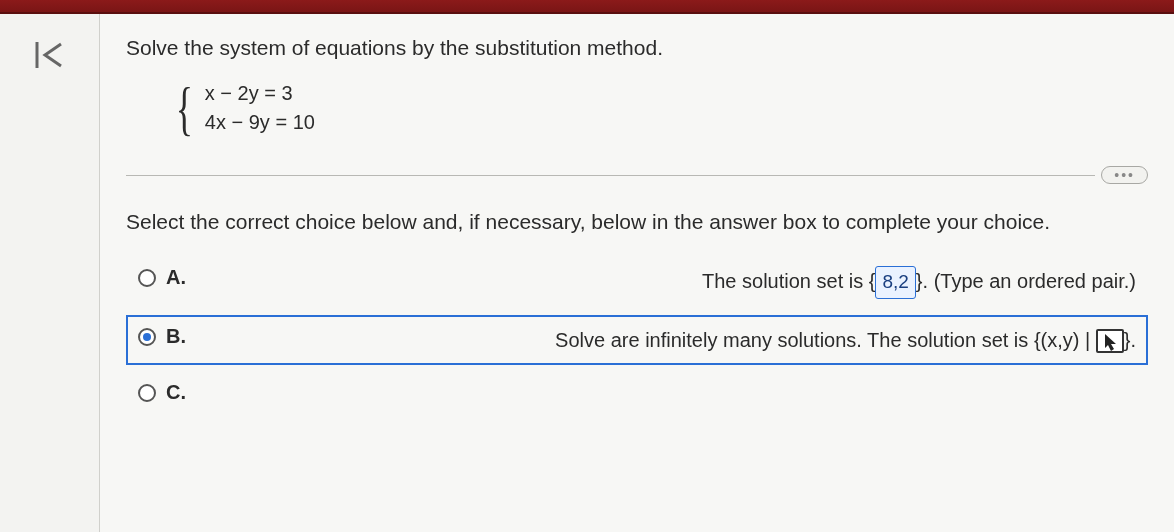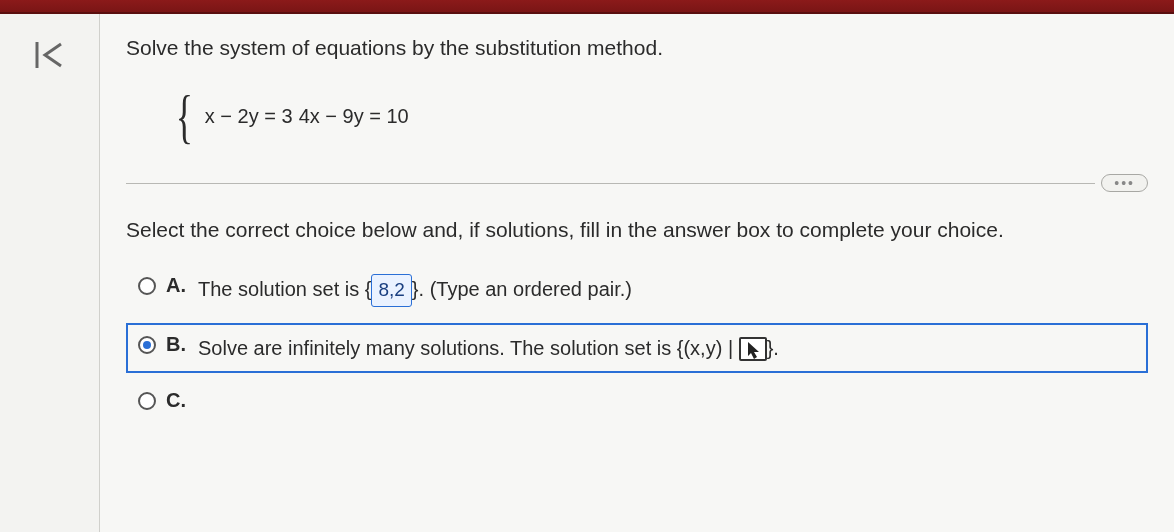--- a/index.html
+++ b/index.html
@@ -40,39 +40,39 @@
   }
   .content {
     flex: 1;
     padding: 22px 26px 10px 26px;
     background: #f7f7f5;
     position: relative;
   }
   .prompt {
     font-size: 21px;
     color: #2b2b2b;
-    margin-bottom: 26px;
+    margin-bottom: 18px;
   }
   .equations {
     margin-left: 44px;
     margin-bottom: 28px;
     display: flex;
     align-items: center;
   }
   .brace {
     font-size: 60px;
     line-height: 1;
     color: #2b2b2b;
     margin-right: 6px;
     font-family: "Times New Roman", serif;
     transform: scaleX(0.6);
   }
   .eq-lines {
     display: flex;
-    flex-direction: row;
+    flex-direction: column;
     gap: 6px;
   }
   .eq {
     font-size: 20px;
     color: #2b2b2b;
     font-family: Arial, sans-serif;
   }
   .divider-row {
     display: flex;
     align-items: center;
@@ -139,20 +139,21 @@
     border-radius: 50%;
   }
   .choice-label {
     font-weight: bold;
     margin-right: 12px;
     flex-shrink: 0;
   }
   .choice-body {
     flex: 1;
     line-height: 1.5;
+    text-align: right;
   }
   .ans-box {
     display: inline-block;
     border: 1px solid #2a6fd6;
     background: #eaf2ff;
     border-radius: 3px;
     padding: 1px 6px;
     color: #1a3f80;
     font-size: 19px;
     vertical-align: baseline;
@@ -204,21 +205,21 @@
         <div class="eq">x − 2y = 3</div>
         <div class="eq">4x − 9y = 10</div>
       </div>
     </div>
 
     <div class="divider-row">
       <div class="divider-line"></div>
       <div class="more-btn">•••</div>
     </div>
 
-    <div class="instruct">Select the correct choice below and, if solutions, fill in the answer box to complete your choice.</div>
+    <div class="instruct">Select the correct choice below and, if necessary, below in the answer box to complete your choice.</div>
 
     <div class="choices">
 
       <div class="choice">
         <div class="radio"></div>
         <div class="choice-label">A.</div>
         <div class="choice-body">
           <span>The solution set is </span><span class="setnot">{</span><span class="ans-box">8,2</span><span class="setnot">}</span><span>. (Type an ordered pair.)</span>
         </div>
       </div>

